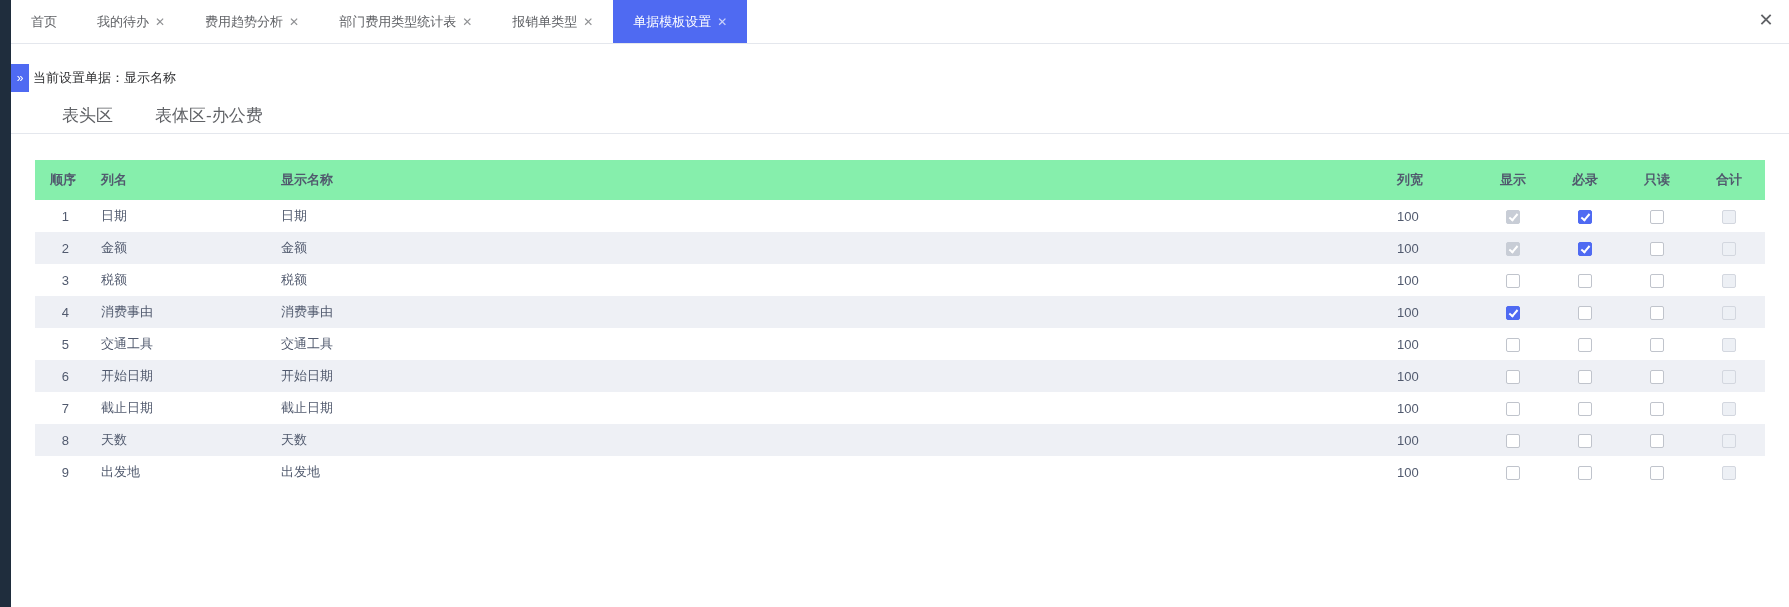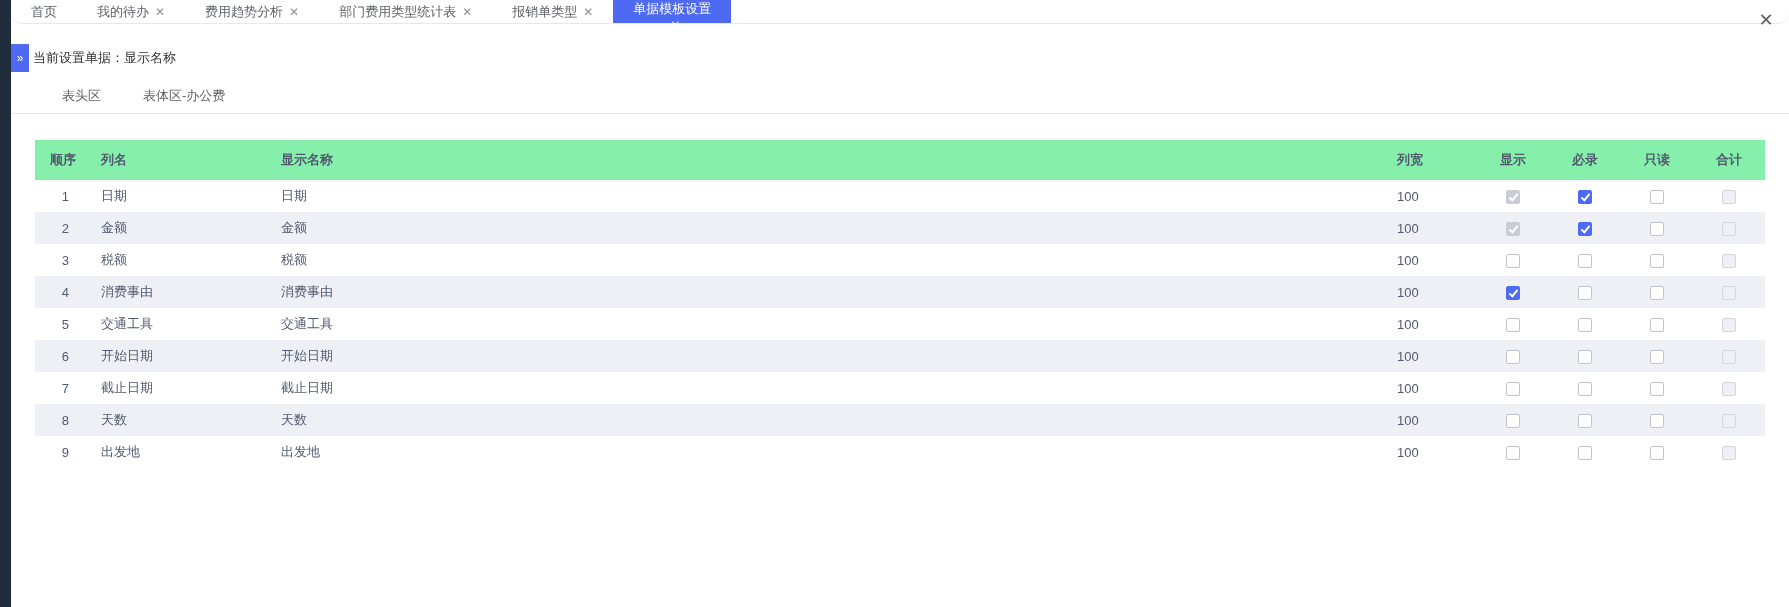--- a/index.html
+++ b/index.html
@@ -14,41 +14,39 @@
 
   .main {
     flex: 1 1 auto;
     display: flex;
     flex-direction: column;
     min-width: 0;
   }
 
   
   .top-tabs {
-    height: 24px;
+    height: 44px;
     display: flex;
     align-items: stretch;
     border-bottom: 1px solid #e4e7ed;
     position: relative;
-    border-radius: 10px;
   }
   .top-tabs .tab {
     display: flex;
     align-items: center;
     padding: 0 20px;
     font-size: 13px;
     color: #606266;
     cursor: pointer;
     white-space: nowrap;
     position: relative;
   }
   .top-tabs .tab.active {
     background: #4f6af2;
     color: #fff;
-    flex-direction: column;
   }
   .top-tabs .tab .close {
     margin-left: 6px;
     font-size: 12px;
     opacity: .7;
   }
   .top-tabs .global-close {
     position: absolute;
     right: 6px;
     top: 0;
@@ -92,21 +90,21 @@
     align-items: flex-end;
     height: 36px;
     border-bottom: 1px solid #e4e7ed;
     padding-left: 30px;
     gap: 0;
   }
   .inner-tabs .itab {
     padding: 0 20px;
     height: 36px;
     line-height: 36px;
-    font-size: 13px;
+    font-size: 17px;
     color: #606266;
     cursor: pointer;
     border: 1px solid transparent;
     border-bottom: none;
     text-align: center;
   }
   .inner-tabs .itab.active {
     color: #4f6af2;
     border-color: #e4e7ed;
     border-bottom: 1px solid #fff;

